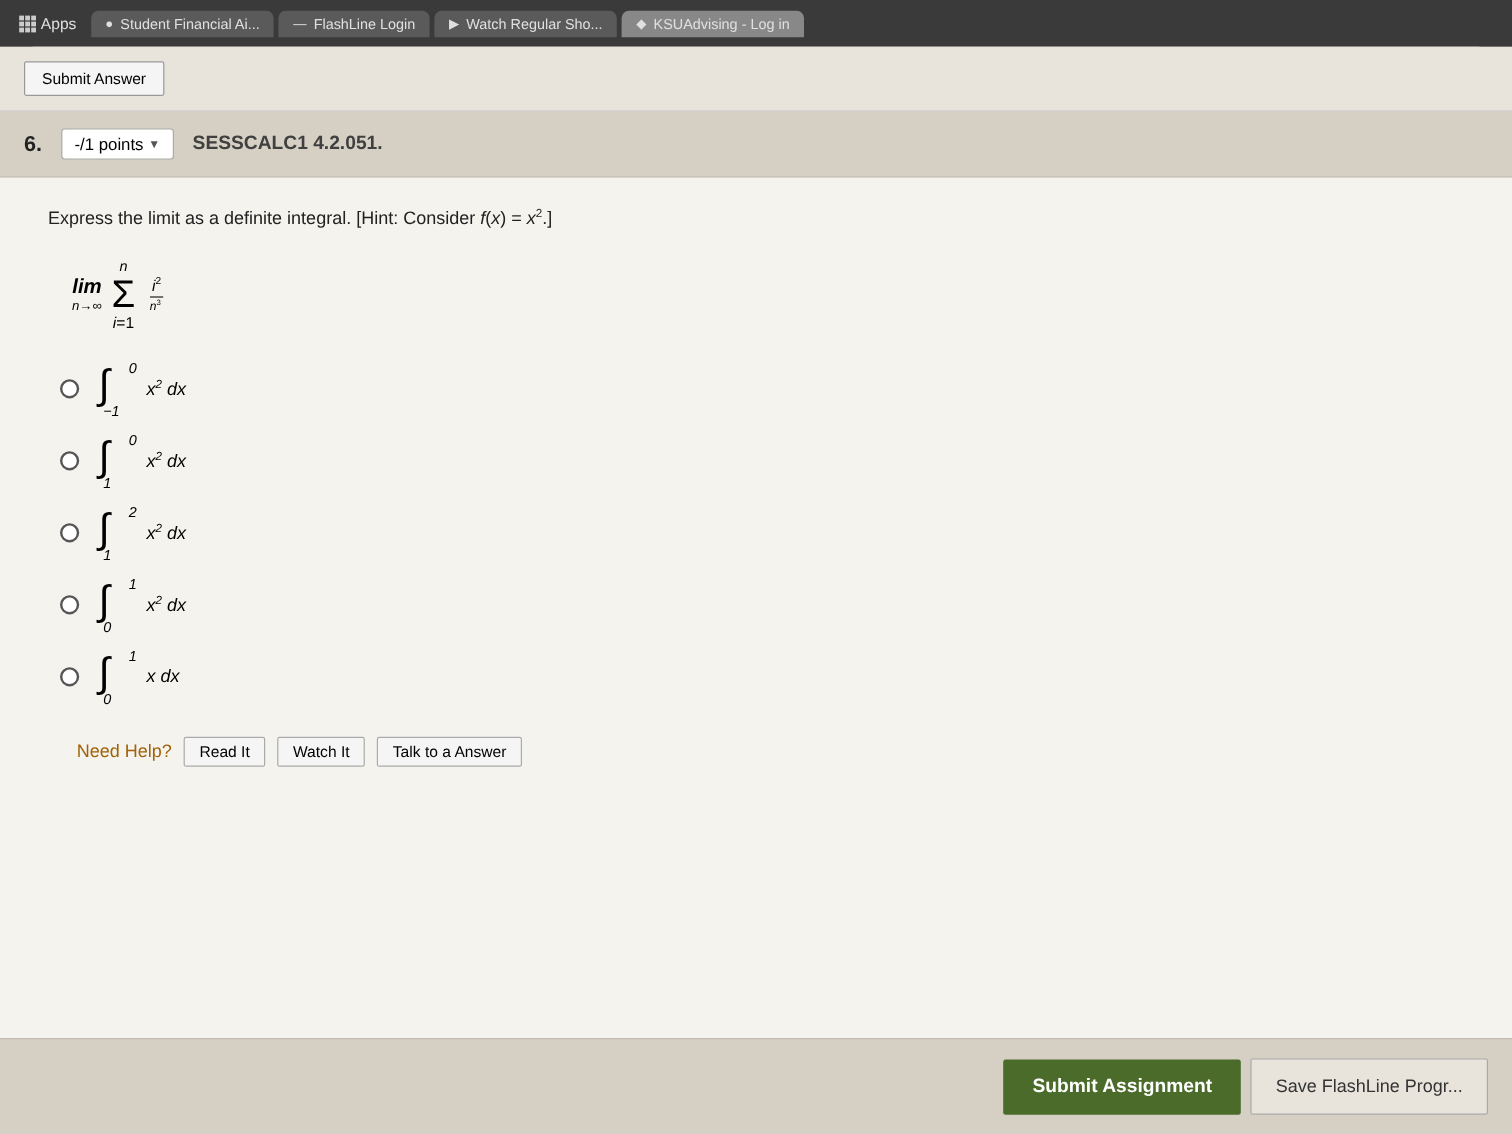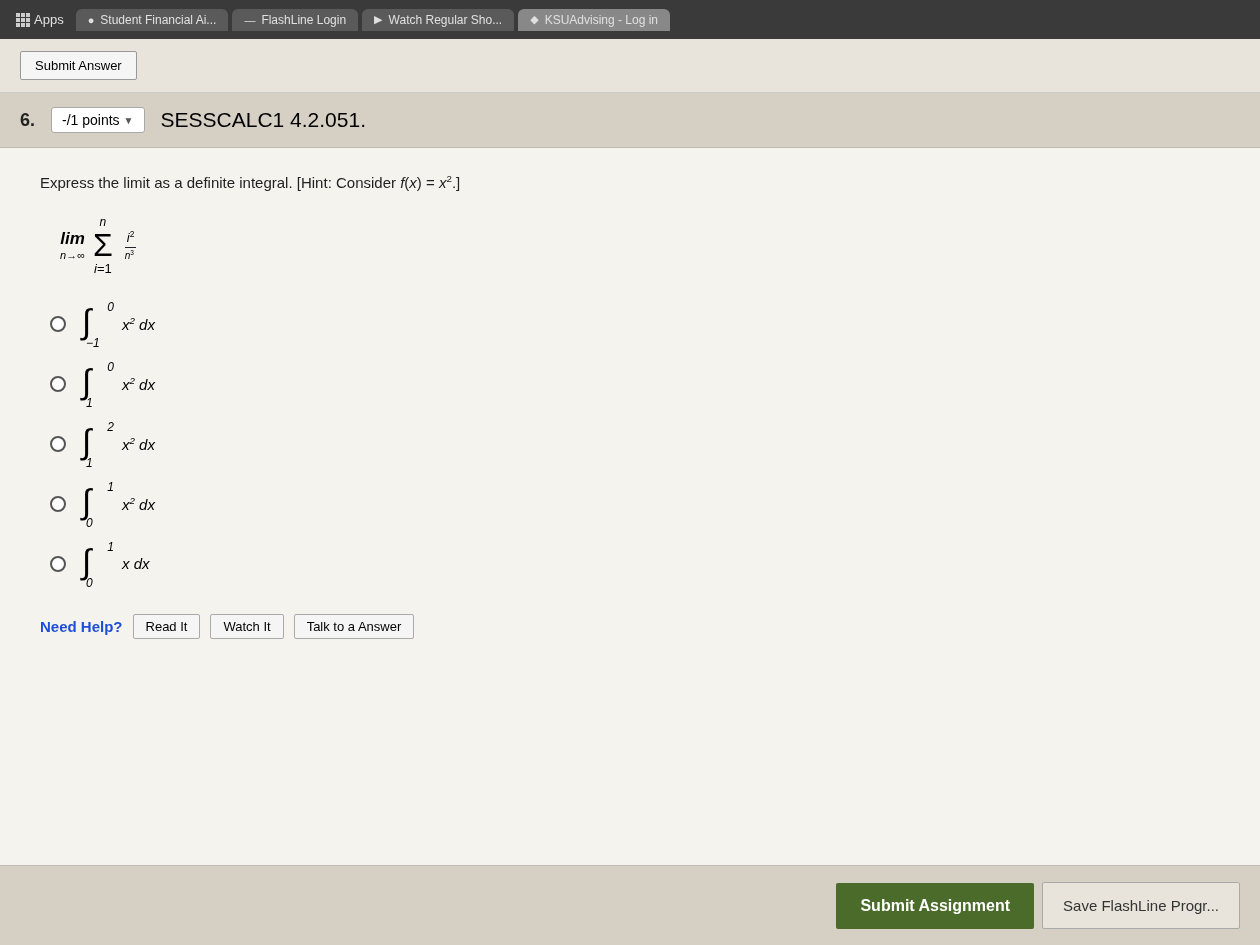--- a/index.html
+++ b/index.html
@@ -110,23 +110,23 @@
       display: flex;
       align-items: center;
       gap: 4px;
       cursor: pointer;
     }
     .chevron-down {
       font-size: 10px;
       color: #555;
     }
     .question-id {
-      font-size: 21px;
-      font-weight: normal;
-      color: #000000;
+      font-size: 16px;
+      font-weight: bold;
+      color: #404040;
     }
 
     
     .question-body {
       background: #f5f3ee;
       margin: 0;
       padding: 24px 40px 24px 40px;
       flex: 1;
       overflow-y: auto;
     }
@@ -250,23 +250,24 @@
     }
 
     
     .need-help {
       display: flex;
       align-items: center;
       gap: 10px;
       margin-top: 30px;
     }
     .need-help-label {
-      color: #1d4ed8;
+      color: #a16207;
       font-size: 15px;
-      font-weight: bold;
+      font-weight: normal;
+      margin-left: 24px;
     }
     .help-btn {
       background: #f5f5f5;
       border: 1px solid #aaa;
       padding: 4px 12px;
       font-size: 13px;
       cursor: pointer;
       border-radius: 2px;
     }
 

